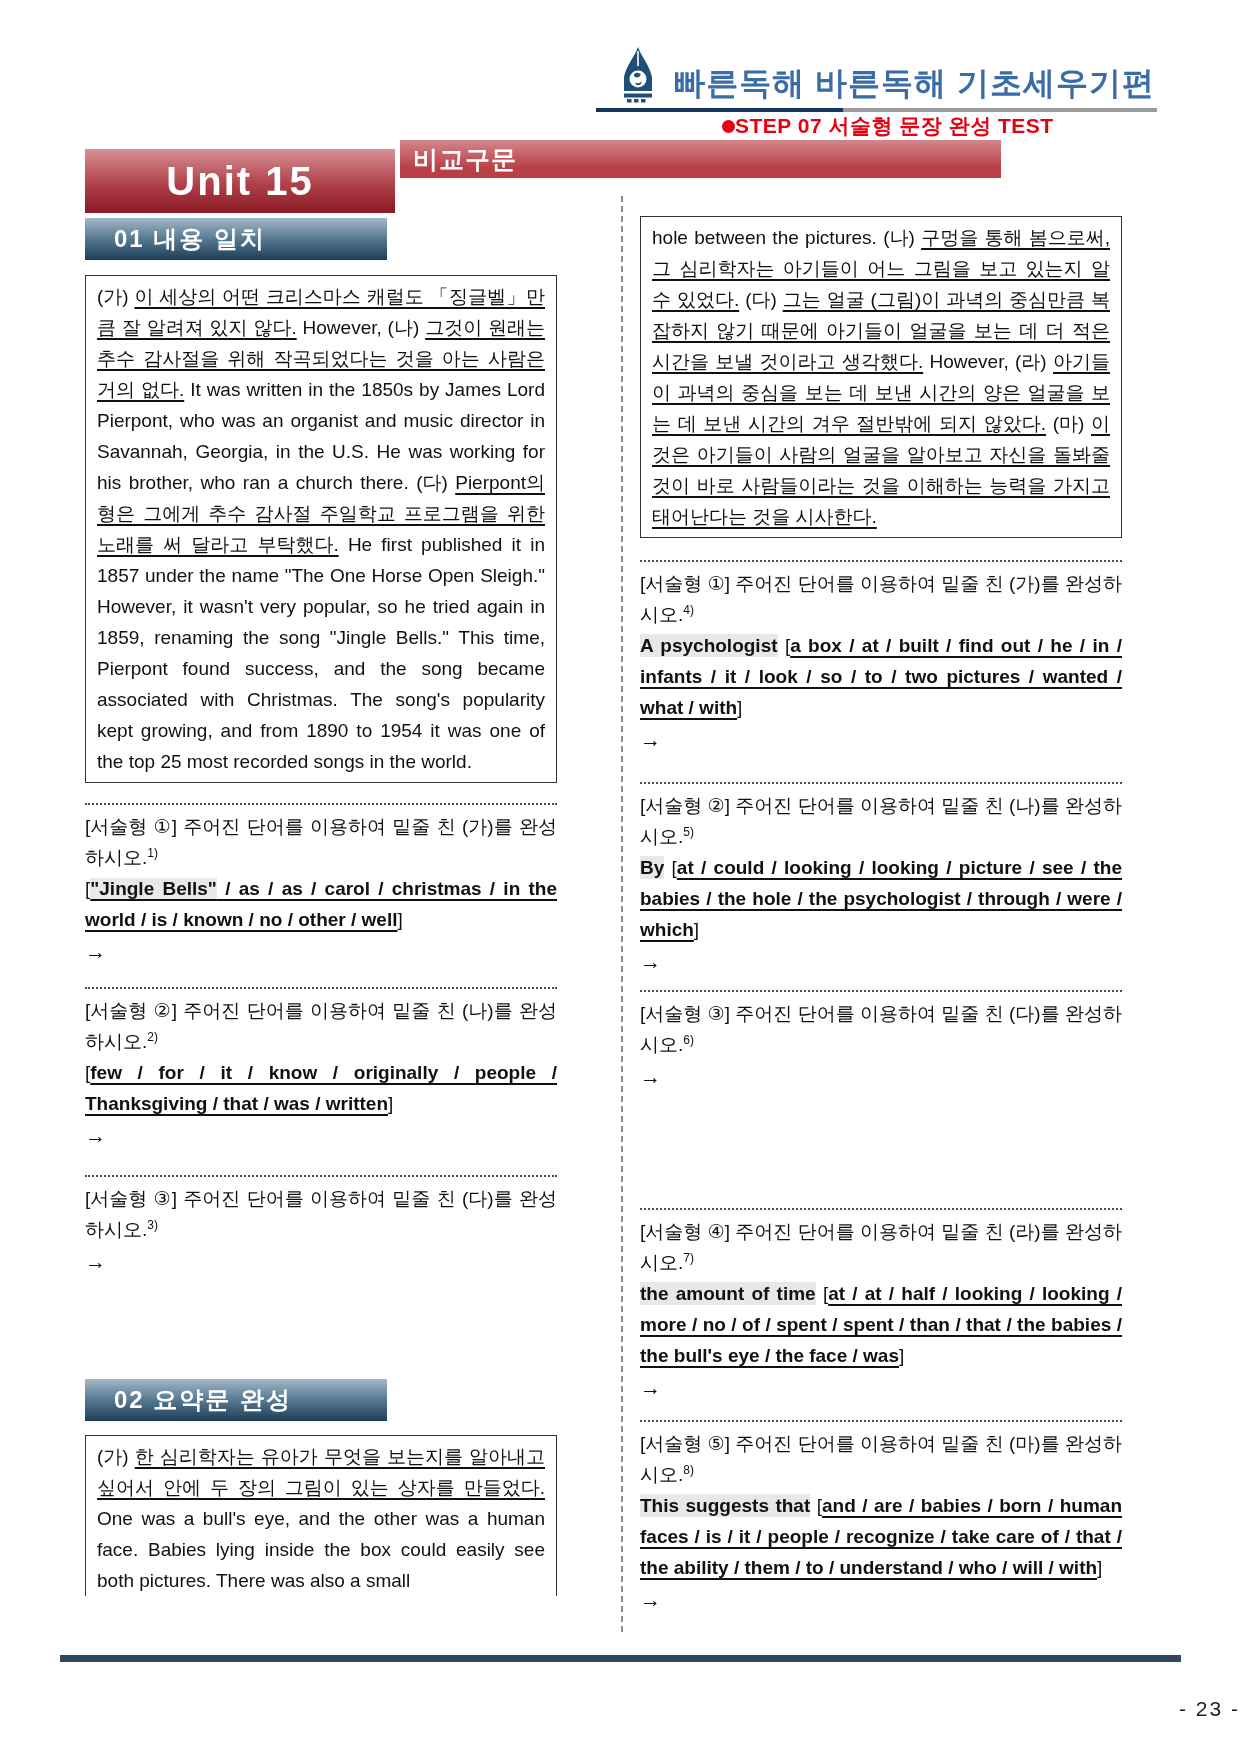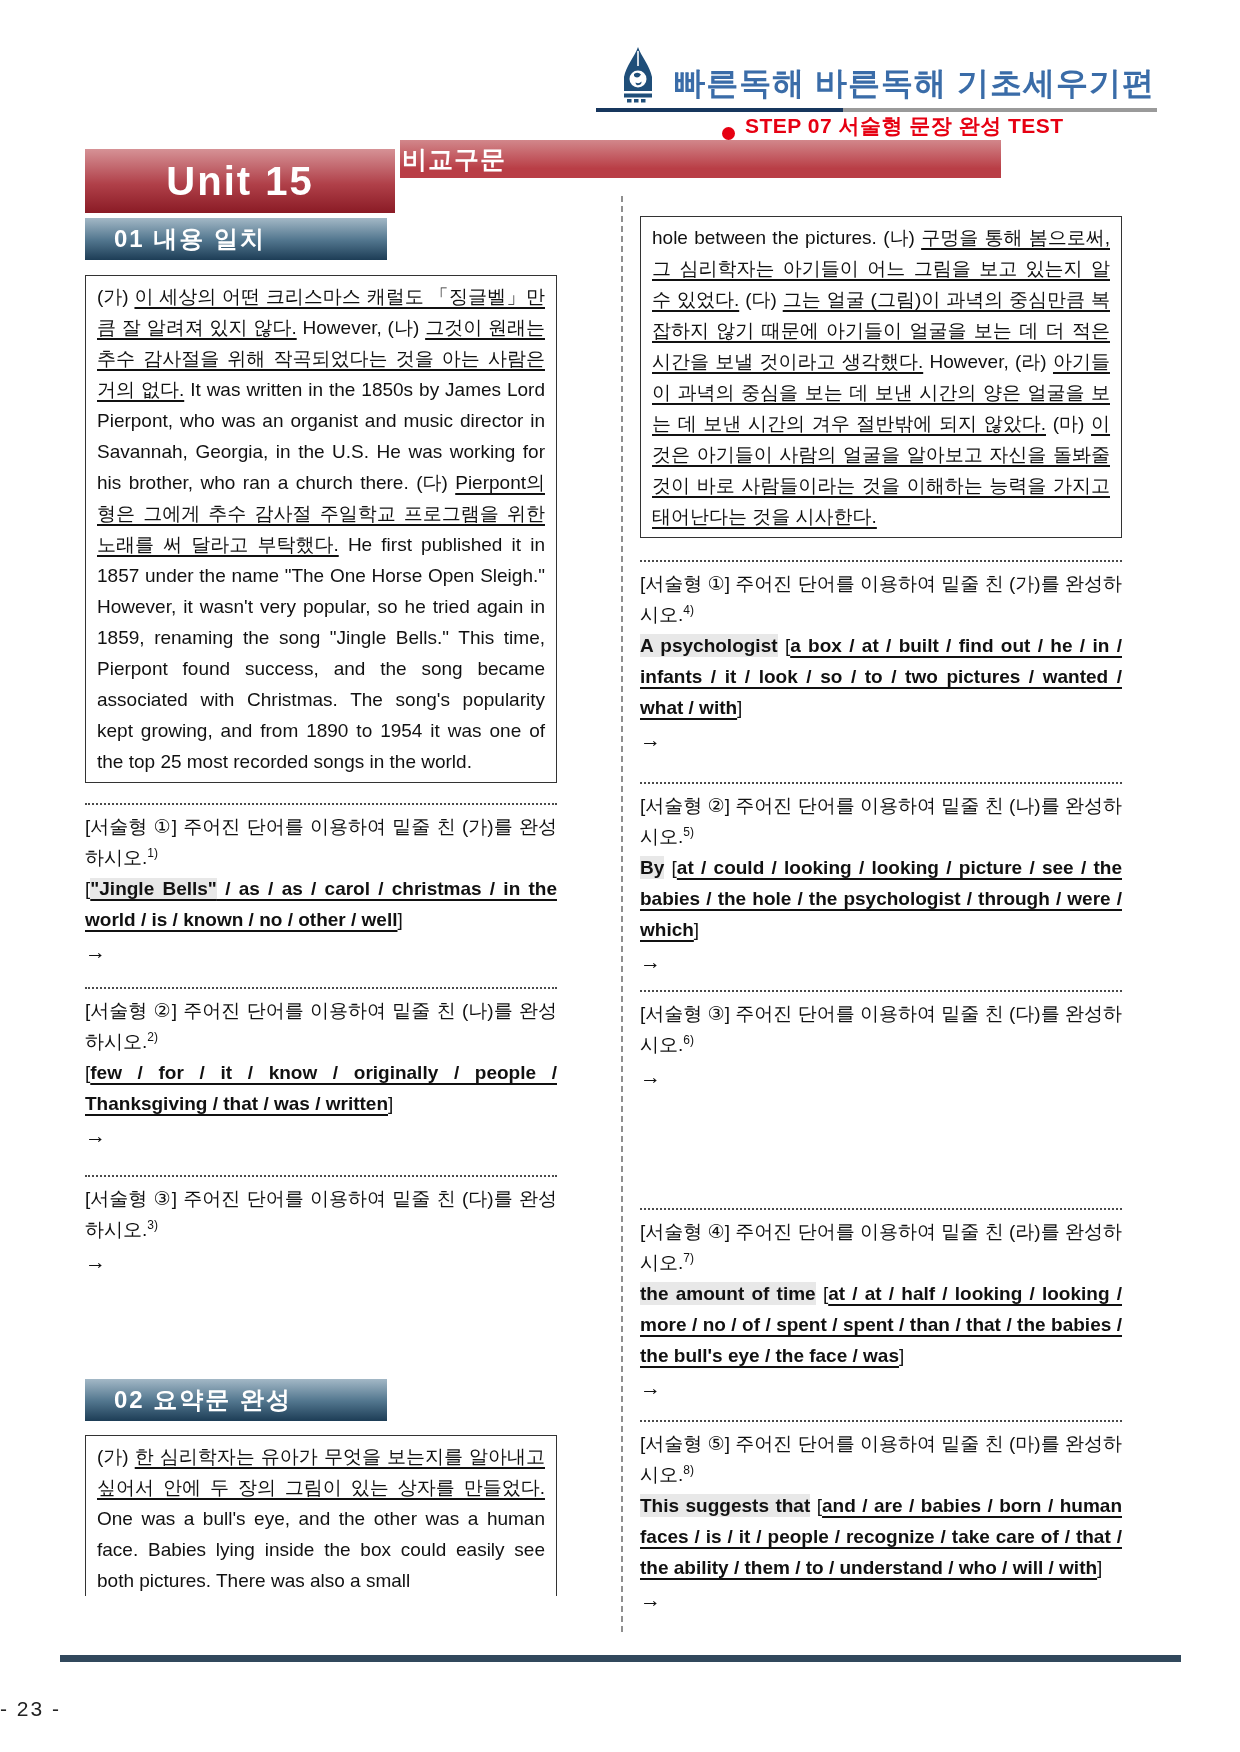--- a/index.html
+++ b/index.html
@@ -12,34 +12,34 @@
   
   .logo{position:absolute;left:614px;top:46px;width:48px;height:62px;}
   .brand{
     position:absolute;top:62px;right:85px;font-size:32px;font-weight:bold;
     color:var(--brand-blue);letter-spacing:1px;white-space:nowrap;
   }
   .rule{position:absolute;top:108px;left:596px;width:561px;height:4px;font-size:0;}
   .rule-navy{display:inline-block;width:247px;height:4px;background:var(--navy-rule);vertical-align:top;}
   .rule-gray{display:inline-block;width:314px;height:4px;background:var(--gray-rule);vertical-align:top;}
   .step{
-    position:absolute;left:722px;top:112px;display:flex;align-items:flex-end;gap:10px;
+    position:absolute;left:722px;top:112px;display:flex;align-items:center;gap:0;
     color:var(--step-red);font-size:21px;font-weight:bold;white-space:nowrap;letter-spacing:0.5px;
   }
   .bullet{width:13px;height:13px;border-radius:50%;background:var(--step-red);flex:0 0 auto;}
 
   .unit-badge{
     position:absolute;left:85px;top:114px;width:310px;height:64px;
     background:linear-gradient(180deg,var(--unit-grad-top) 0%,#b04049 55%,var(--unit-grad-bottom) 100%);
     color:#fff;font-size:40px;font-weight:bold;text-align:center;line-height:64px;letter-spacing:2px;margin-top:35px;
   }
   .unit-bar{
     position:absolute;left:400px;top:140px;width:601px;height:38px;
     background:linear-gradient(180deg,var(--bar-grad-top) 0%,var(--bar-grad-bottom) 75%);
-    color:#fff;font-size:25px;font-weight:bold;line-height:38px;padding-left:2px;box-sizing:border-box;
+    color:#fff;font-size:25px;font-weight:bold;line-height:38px;padding-left:13px;box-sizing:border-box;
     letter-spacing:1px;
   }
 
   
   .divider{position:absolute;left:621px;top:196px;height:1436px;border-left:2px dashed #8f8f8f;}
   .col{position:absolute;}
   .col-left{left:85px;top:218px;width:472px;}
   .col-right{left:640px;top:216px;width:482px;}
 
   .sec-hdr{
@@ -73,21 +73,21 @@
   .fn{font-size:12px;line-height:0;vertical-align:super;}
   .qbank{font-size:19px;line-height:31px;text-align:justify;font-weight:bold;color:#111;}
   .bw{text-decoration:underline;text-underline-offset:4px;text-decoration-thickness:1.5px;}
   .hl{background:var(--highlight-gray);}
   .lead{font-weight:bold;background:var(--highlight-gray);padding:1px 0;text-decoration:none;}
   .br{font-weight:400;}
   .qarrow{font-size:21px;line-height:30px;margin-top:2px;color:#111;}
 
   
   .footer-bar{position:absolute;left:60px;top:1655px;width:1121px;height:7px;background:var(--footer-bar);}
-  .page-num{position:absolute;left:0;top:1697px;width:1240px;text-align:left;font-size:21px;color:#222;letter-spacing:2px;}
+  .page-num{position:absolute;left:0;top:1697px;width:1240px;text-align:right;font-size:21px;color:#222;letter-spacing:2px;}
 </style>
 </head>
 <body>
 
 <div class="page">
 
   <svg class="logo" viewBox="0 0 48 62" aria-hidden="true">
     <path d="M24 1 C21 10 12 20 10 31 L10 45 L38 45 L38 31 C36 20 27 10 24 1 Z" fill="var(--logo-blue)"></path>
     <rect x="23.2" y="5" width="1.6" height="15" fill="#fff"></rect>
     <circle cx="24" cy="33" r="8.5" fill="#fff"></circle>

